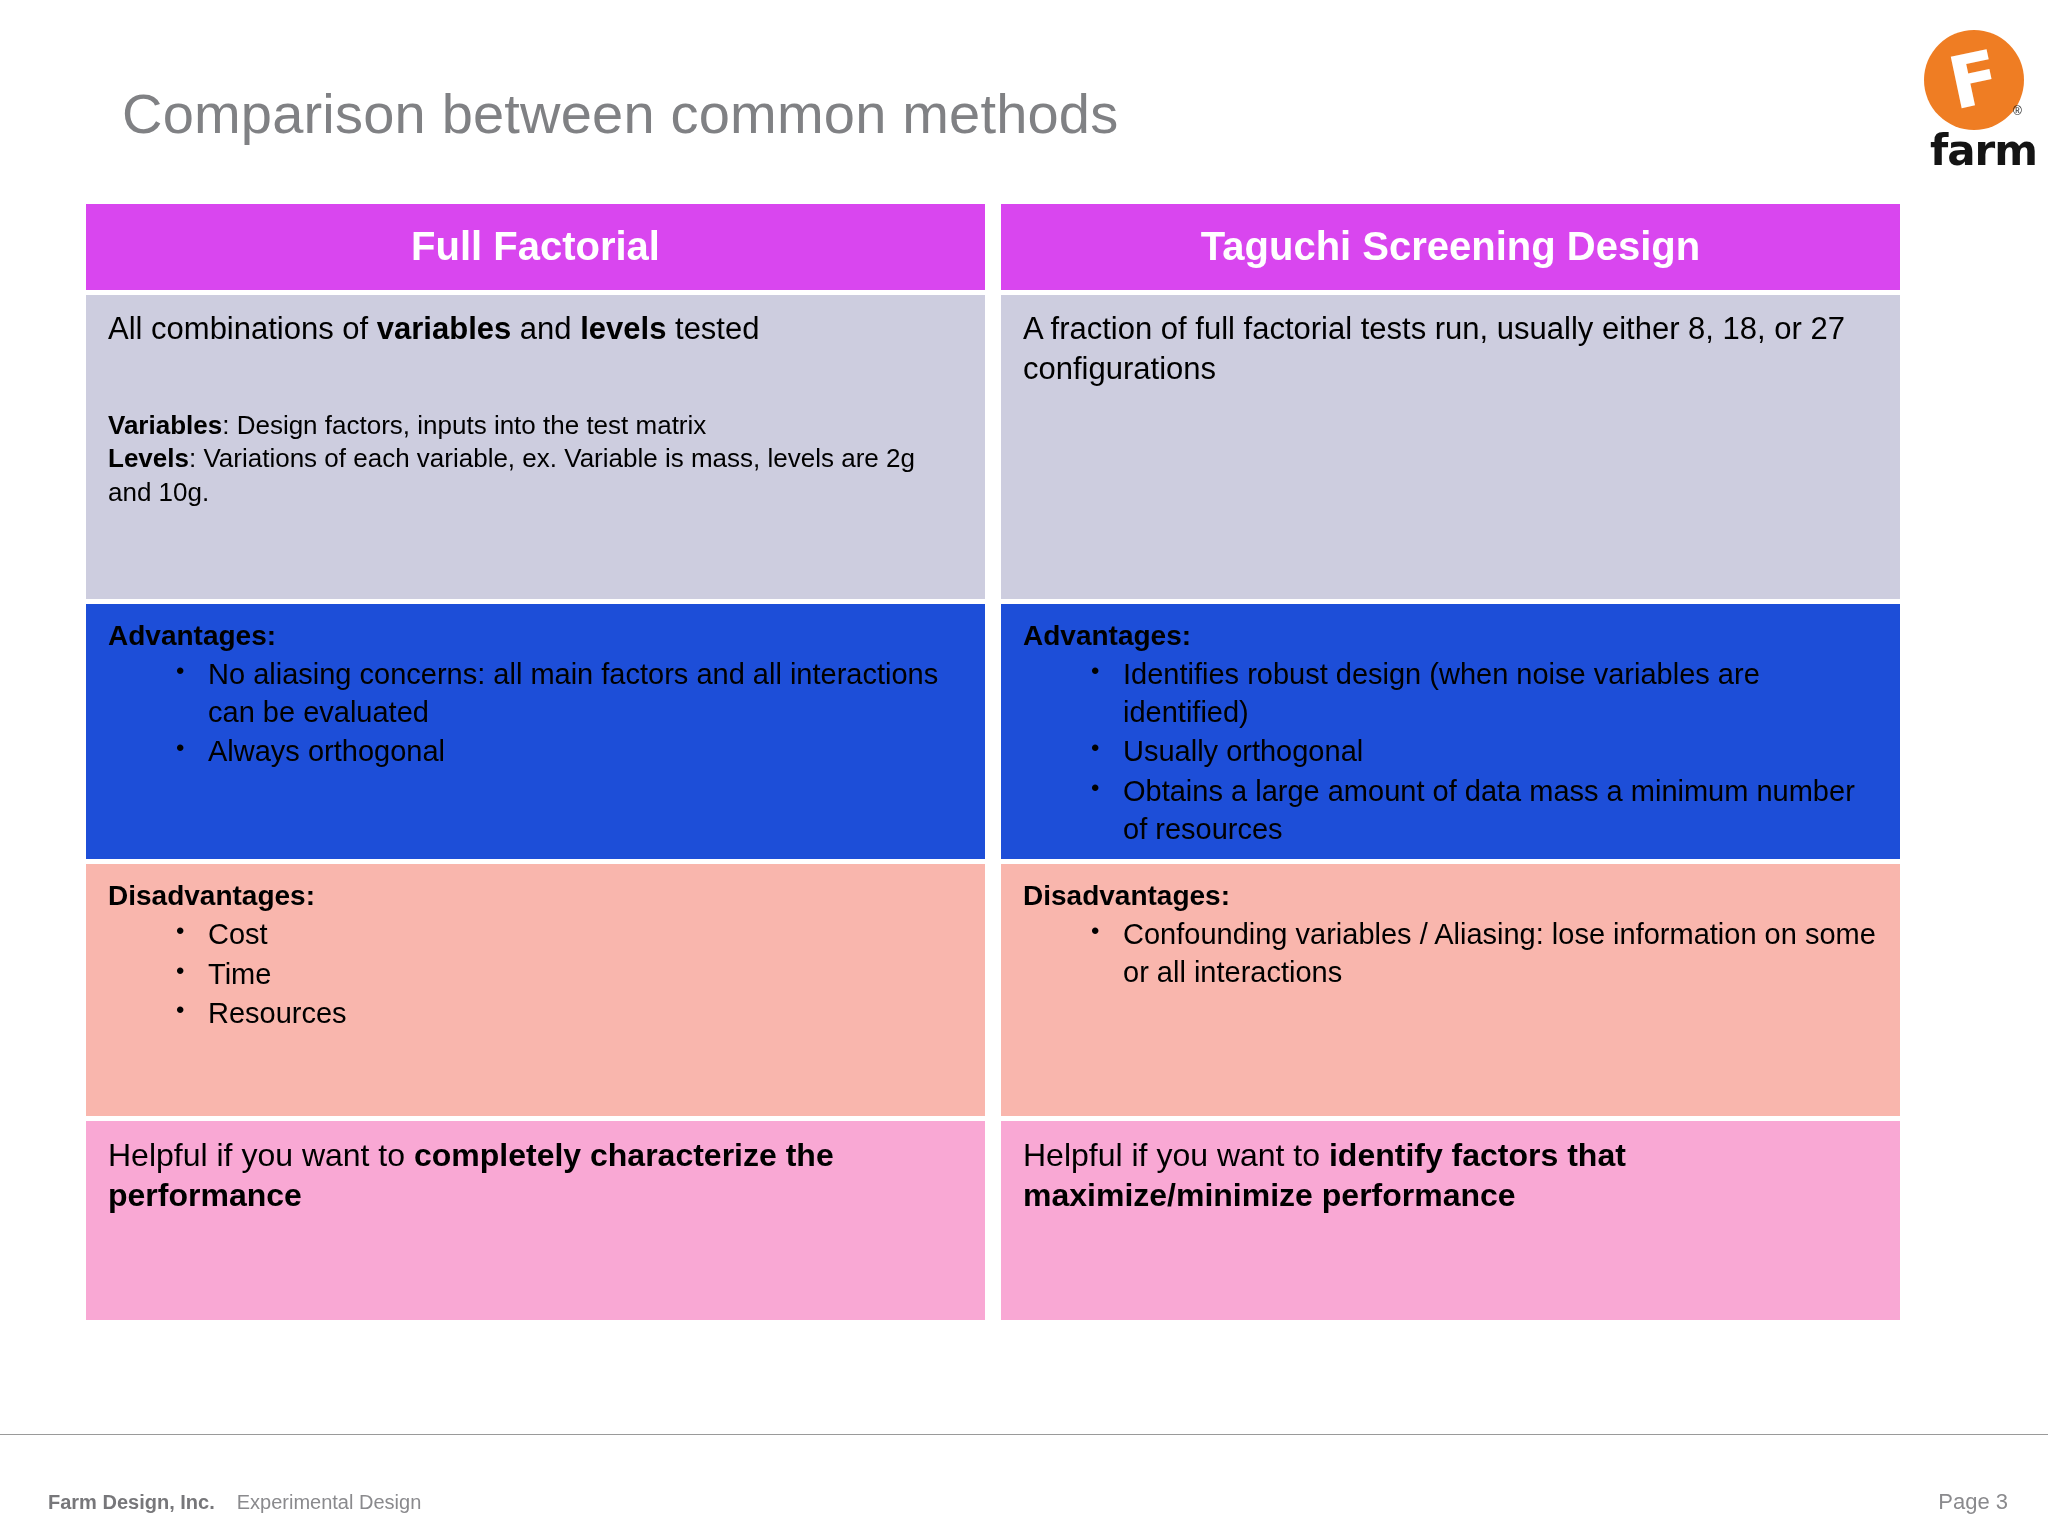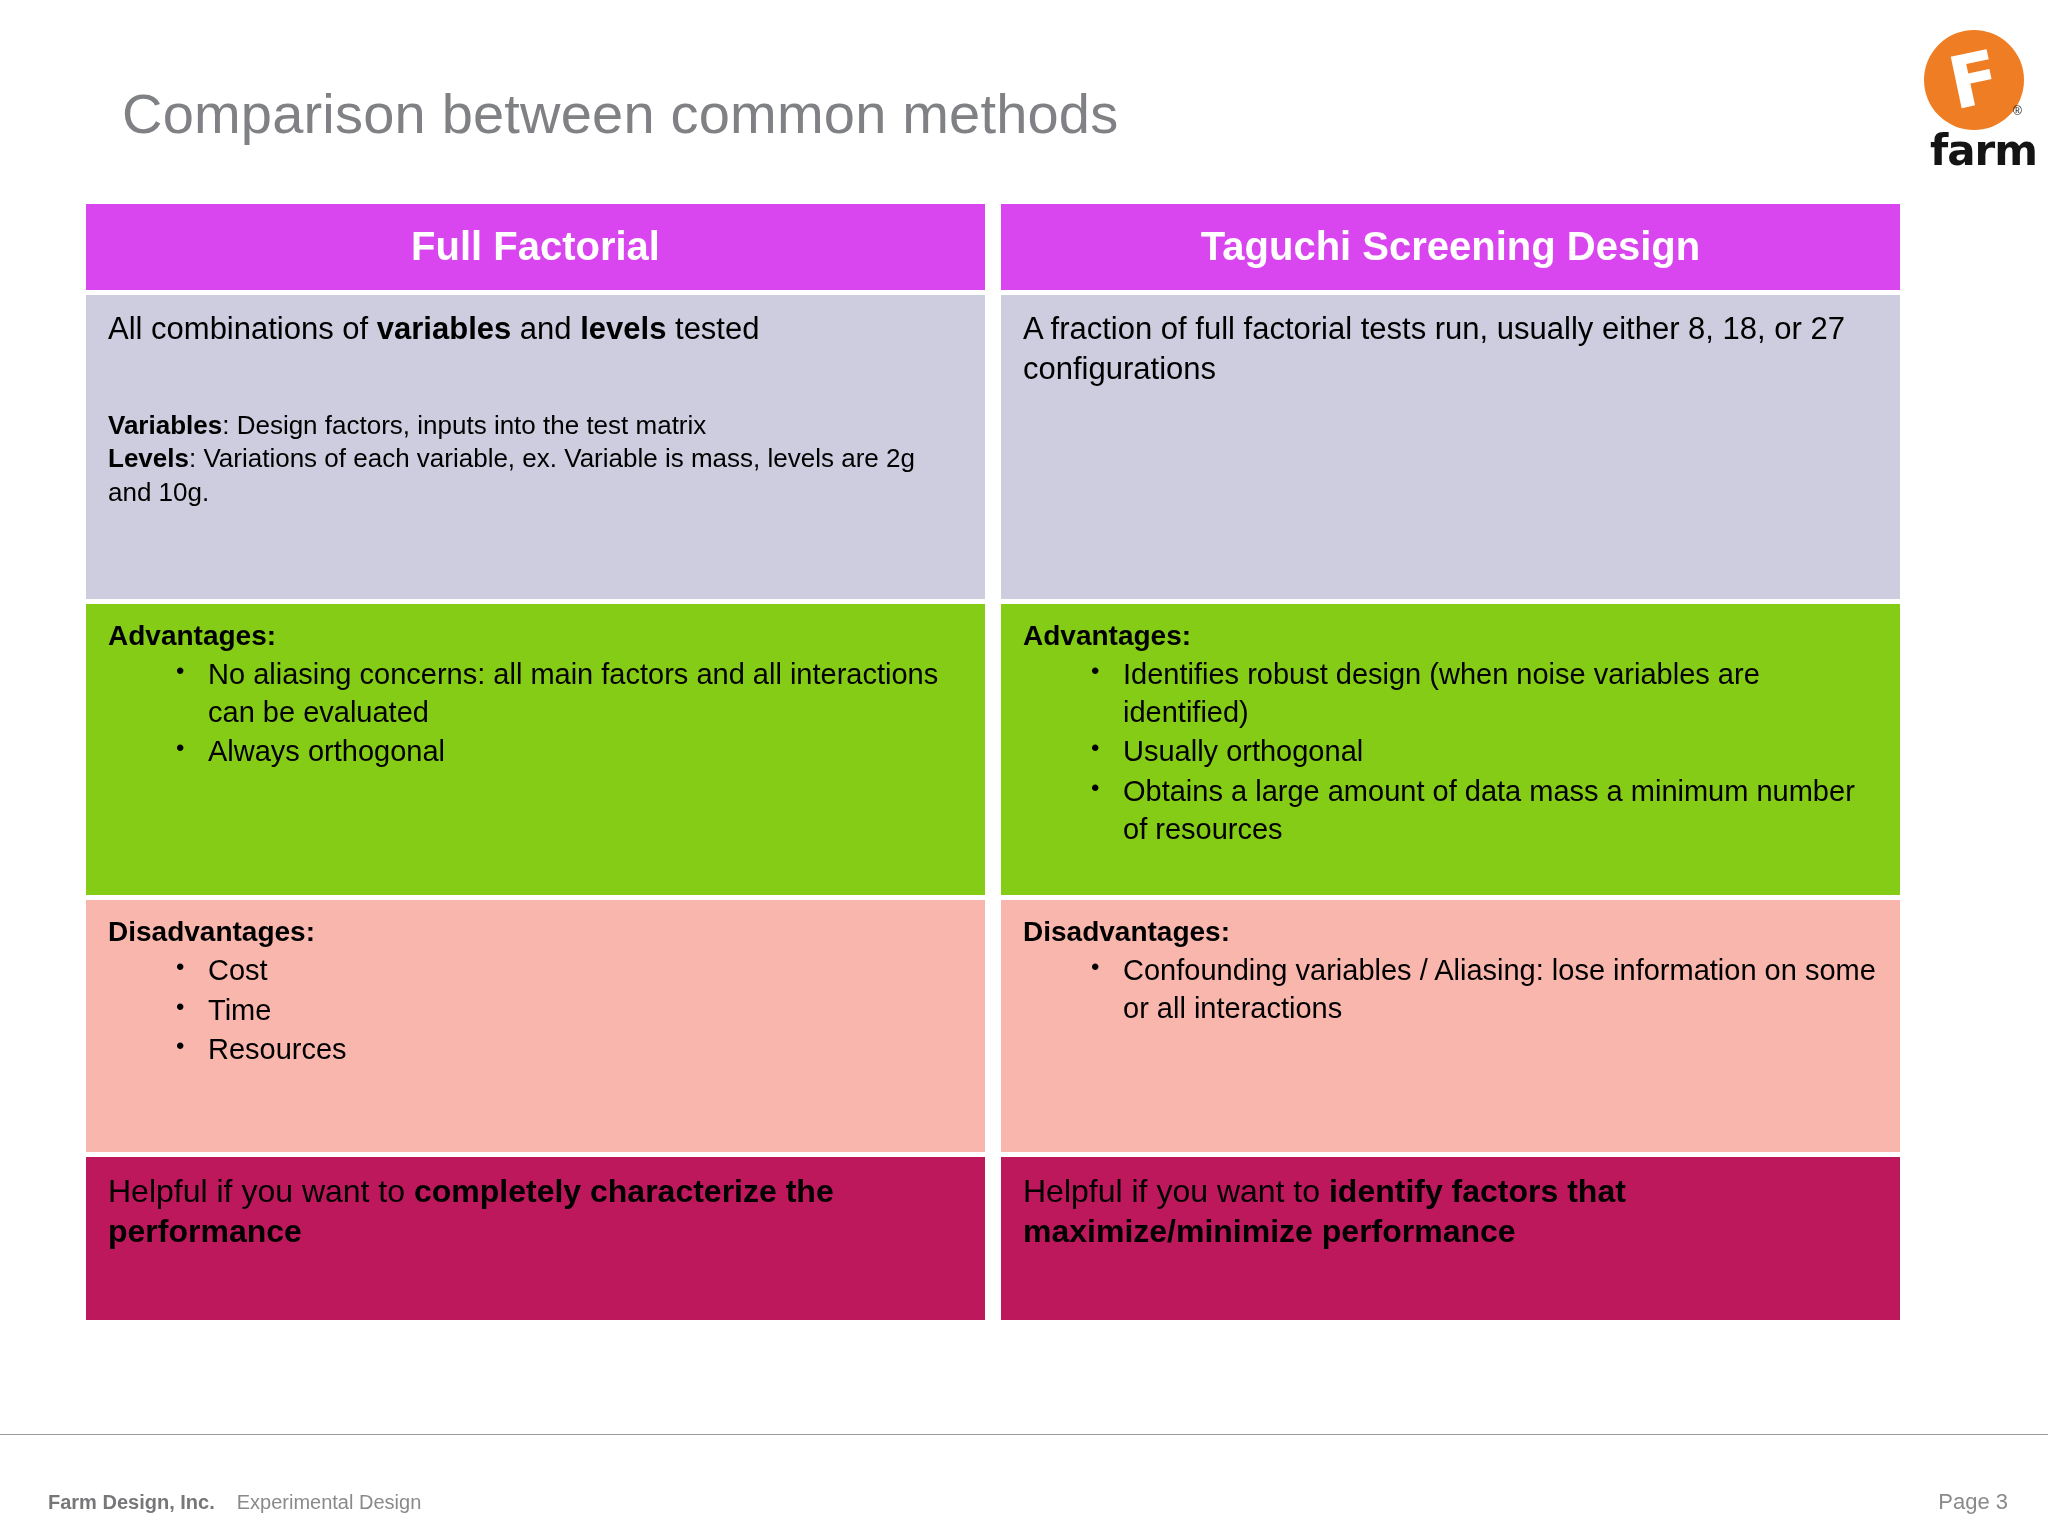--- a/index.html
+++ b/index.html
@@ -111,23 +111,23 @@
     font-size: 40px;
     text-align: center;
     height: 86px;
     display: flex;
     align-items: center;
     justify-content: center;
     padding: 0;
   }
 
   .row-desc .cell { background: #cdcddf; height: 304px; }
-  .row-adv  .cell { background: #84cc16; height: 291px; }
+  .row-adv  .cell { background: #1d4ed8; height: 255px; }
   .row-dis  .cell { background: #f9b6ad; height: 252px; }
-  .row-help .cell { background: #be185d; height: 163px; }
+  .row-help .cell { background: #f9a8d4; height: 199px; }
 
   .desc-lead { font-size: 31px; }
   .desc-sub  { font-size: 26px; margin-top: 60px; line-height: 1.30; }
 
   .sec-title { font-weight: bold; font-size: 28px; }
 
   ul.bullets {
     list-style: none;
     margin: 2px 0 0 0;
     padding: 0 0 0 68px;

